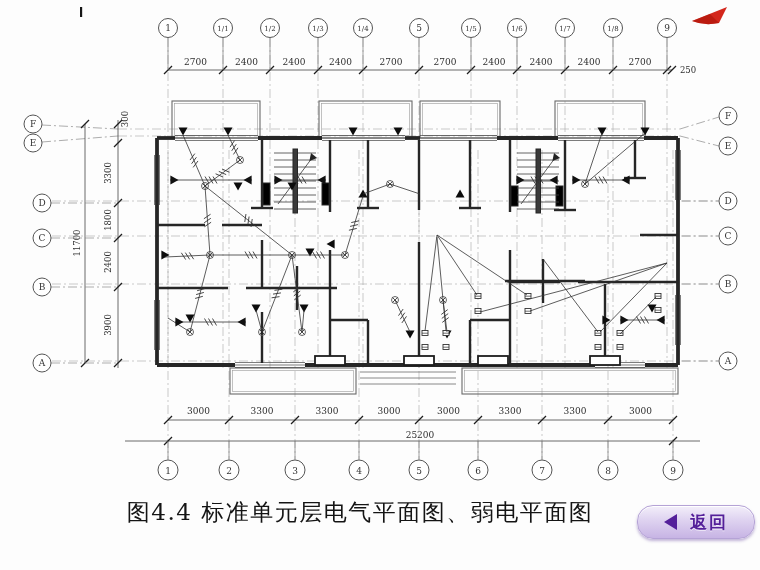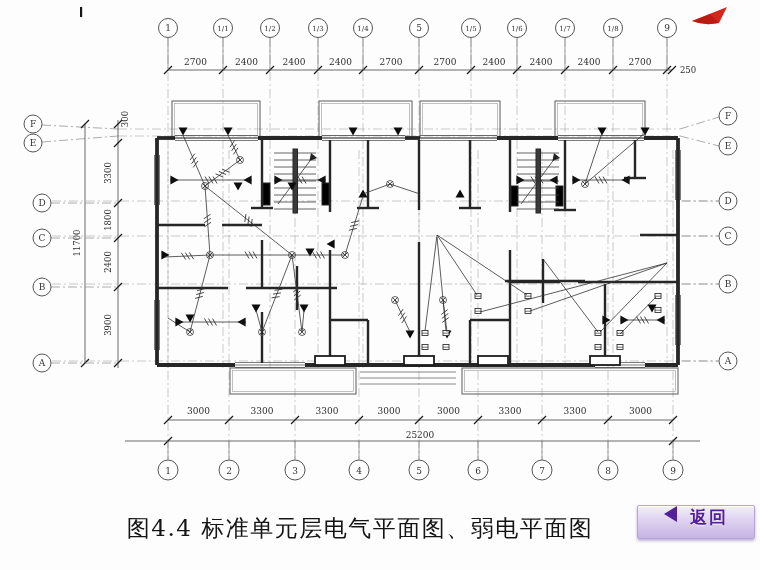--- a/index.html
+++ b/index.html
@@ -7,28 +7,28 @@
     width:760px;height:570px;position:relative;overflow:hidden;
     background:#fdfdfd;font-family:"DejaVu Serif", serif;
   }
   #marker-I{
     position:absolute;left:79px;top:3px;font-family:"Liberation Sans",sans-serif;
     font-weight:bold;font-size:15px;color:#161616;
   }
   #plan-svg{position:absolute;left:0;top:0;}
   #caption{
     position:absolute;left:0;top:497px;width:720px;text-align:center;
-    font-size:23px;color:#141414;letter-spacing:1.5px;white-space:nowrap;margin-top:16px;
+    font-size:23px;color:#141414;letter-spacing:1.5px;white-space:nowrap;
   }
   #back-btn{
     position:absolute;right:5px;top:505px;width:116px;height:32px;
-    border-radius:2px;border:1px solid #b5a3d6;
+    border-radius:16px;border:1px solid #b5a3d6;
     background:linear-gradient(180deg,#f3effa 0%,#ded2f0 45%,#c7b4e4 100%);
     box-shadow:0 2px 3px rgba(120,90,170,.45), inset 0 1px 0 #ffffff;
-    display:flex;align-items:flex-start;justify-content:center;gap:13px;
+    display:flex;align-items:center;justify-content:center;gap:13px;
     cursor:pointer;font-family:"DejaVu Sans",sans-serif;
   }
   #back-btn .tri{
     width:0;height:0;border-top:8px solid transparent;border-bottom:8px solid transparent;
     border-right:13px solid #54209a;
   }
   #back-btn .lbl{
     font-size:17px;font-weight:bold;color:#54209a;letter-spacing:2px;
     text-shadow:0 1px 0 rgba(255,255,255,.7);
   }

